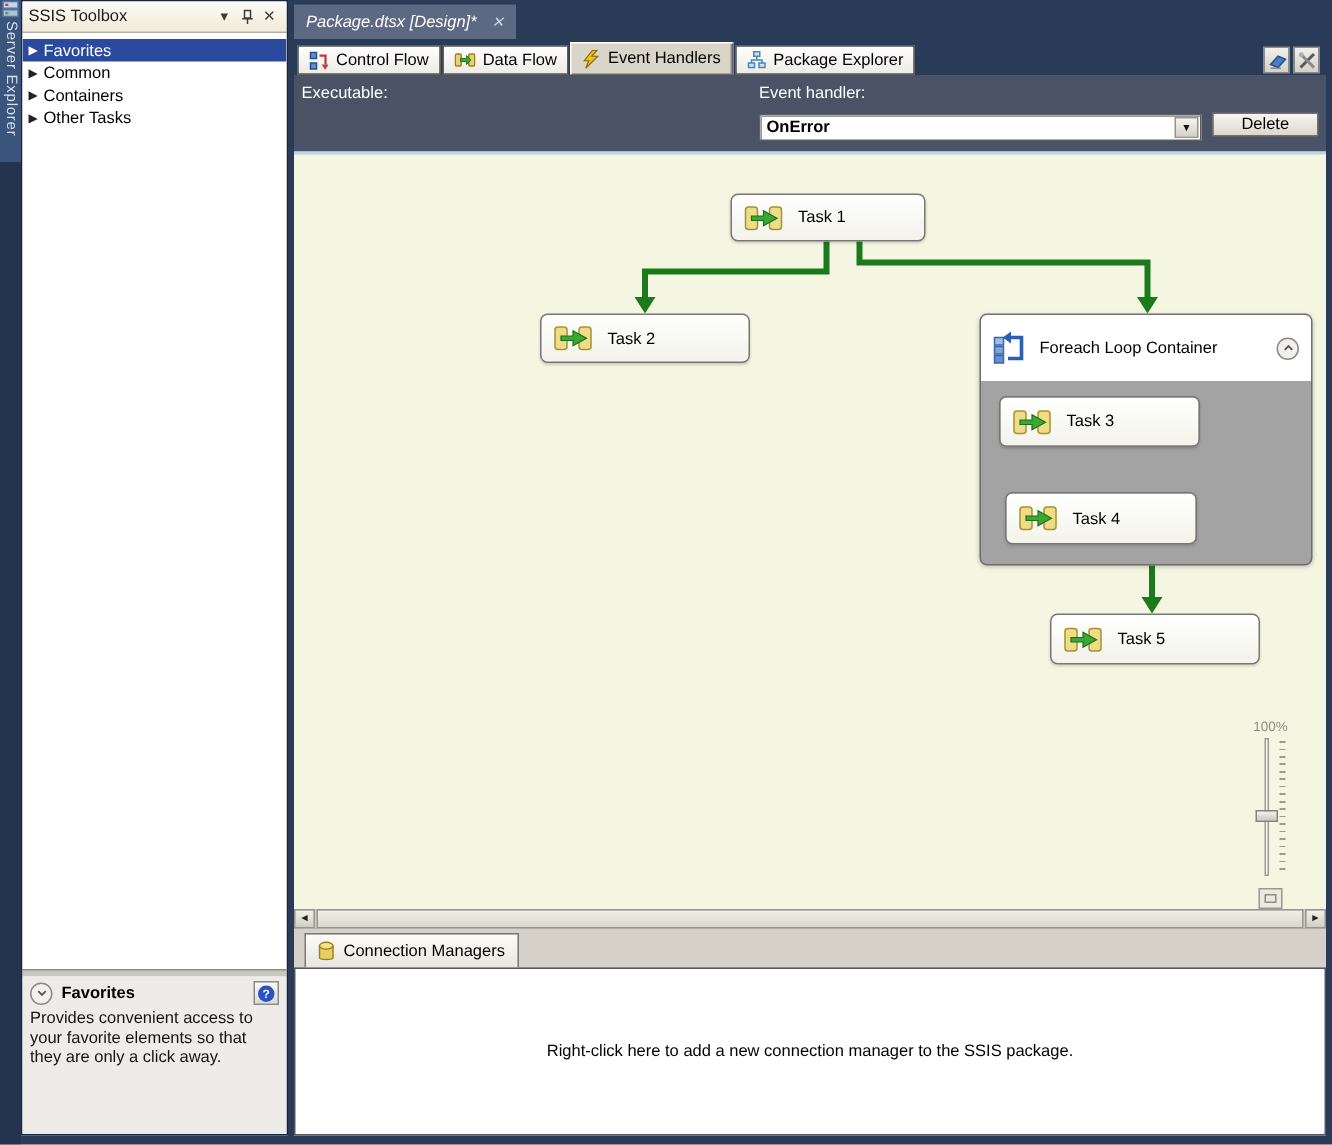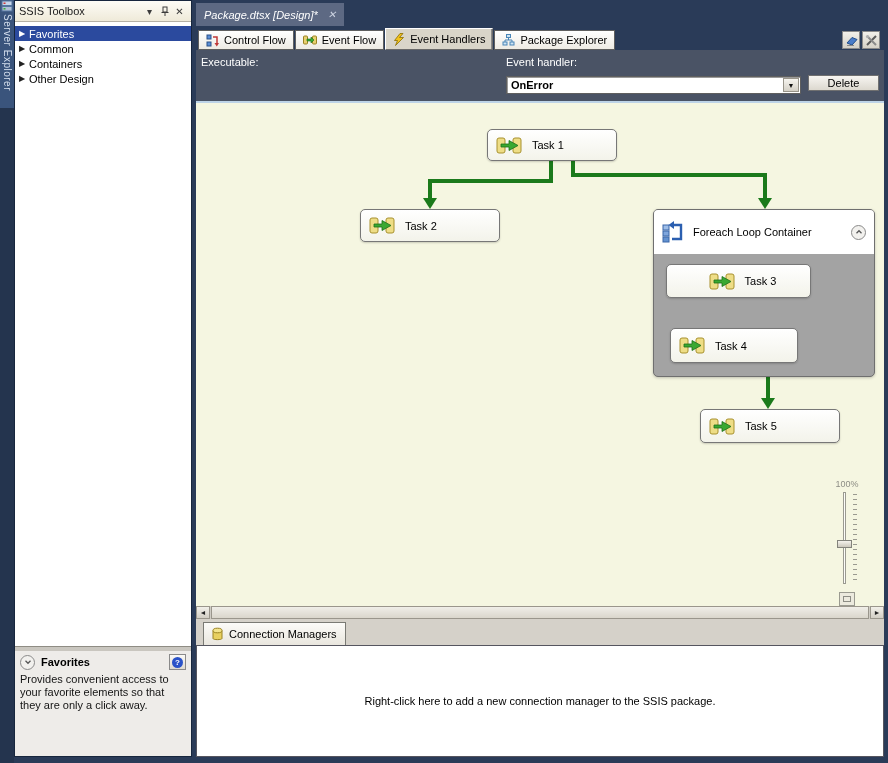--- a/index.html
+++ b/index.html
@@ -207,21 +207,21 @@
     <div class="tool-item">
       <span class="arrow">▶</span>
       <span>Common</span>
     </div>
     <div class="tool-item">
       <span class="arrow">▶</span>
       <span>Containers</span>
     </div>
     <div class="tool-item">
       <span class="arrow">▶</span>
-      <span>Other Design</span>
+      <span>Other Tasks</span>
     </div>
   </div>
   <div id="toolbox-splitter"></div>
   <div id="favorites-help">
     <div class="hdr">
       <span class="chev-circle">
         <svg width="10" height="10" viewBox="0 0 16 16">
             <polyline points="4,6 8,10 12,6" fill="none" stroke="#555" stroke-width="2"></polyline>
           </svg>
       </span>
@@ -256,21 +256,21 @@
       <span>Control Flow</span>
     </div>
     <div class="designer-tab">
       <span class="dt-icon">
         <svg width="14" height="12" viewBox="0 0 14 12">
           <rect x="0.5" y="2" width="4" height="8" rx="1" fill="#e8d070" stroke="#9a8220"></rect>
           <rect x="9.5" y="2" width="4" height="8" rx="1" fill="#e8d070" stroke="#9a8220"></rect>
           <polygon points="4,5 8,5 8,3 11,6 8,9 8,7 4,7" fill="#3aa832" stroke="#1d6e18" stroke-width="0.6"></polygon>
         </svg>
       </span>
-      <span>Event Flow</span>
+      <span>Data Flow</span>
     </div>
     <div class="designer-tab selected">
       <span class="dt-icon">
         <svg width="12" height="13" viewBox="0 0 12 13">
           <polygon points="7,0.5 1.5,7.5 4.5,7.5 2.5,12.5 10.5,4.5 6.5,4.5 10,0.5" fill="#f2c21c" stroke="#8a6d00" stroke-width="0.8"></polygon>
         </svg>
       </span>
       <span>Event Handlers</span>
     </div>
     <div class="designer-tab">
@@ -350,21 +350,21 @@
           <path d="M11,5 H19 V19 H10" fill="none" stroke="#2b5fb0" stroke-width="2.4"></path>
           <polygon points="12,1 12,9 6.5,5" fill="#2b5fb0"></polygon>
         </svg>
         <span class="flabel">Foreach Loop Container</span>
         <span class="chev-circle">
           <svg width="10" height="10" viewBox="0 0 16 16">
               <polyline points="4,10 8,6 12,10" fill="none" stroke="#555" stroke-width="2"></polyline>
             </svg>
         </span>
       </div>
-      <div class="task" style="left:12px; top:54px; width:145px; height:34px;justify-content:center;">
+      <div class="task" style="left:12px; top:54px; width:134px; height:34px;">
         <svg width="26" height="17" viewBox="0 0 26 17">
             <use href="#def-task-icon"></use>
           </svg>
         <span class="tlabel">Task 3</span>
       </div>
       <div class="task" style="left:16px; top:118px; width:128px; height:35px;">
         <svg width="26" height="17" viewBox="0 0 26 17">
             <use href="#def-task-icon"></use>
           </svg>
         <span class="tlabel">Task 4</span>

